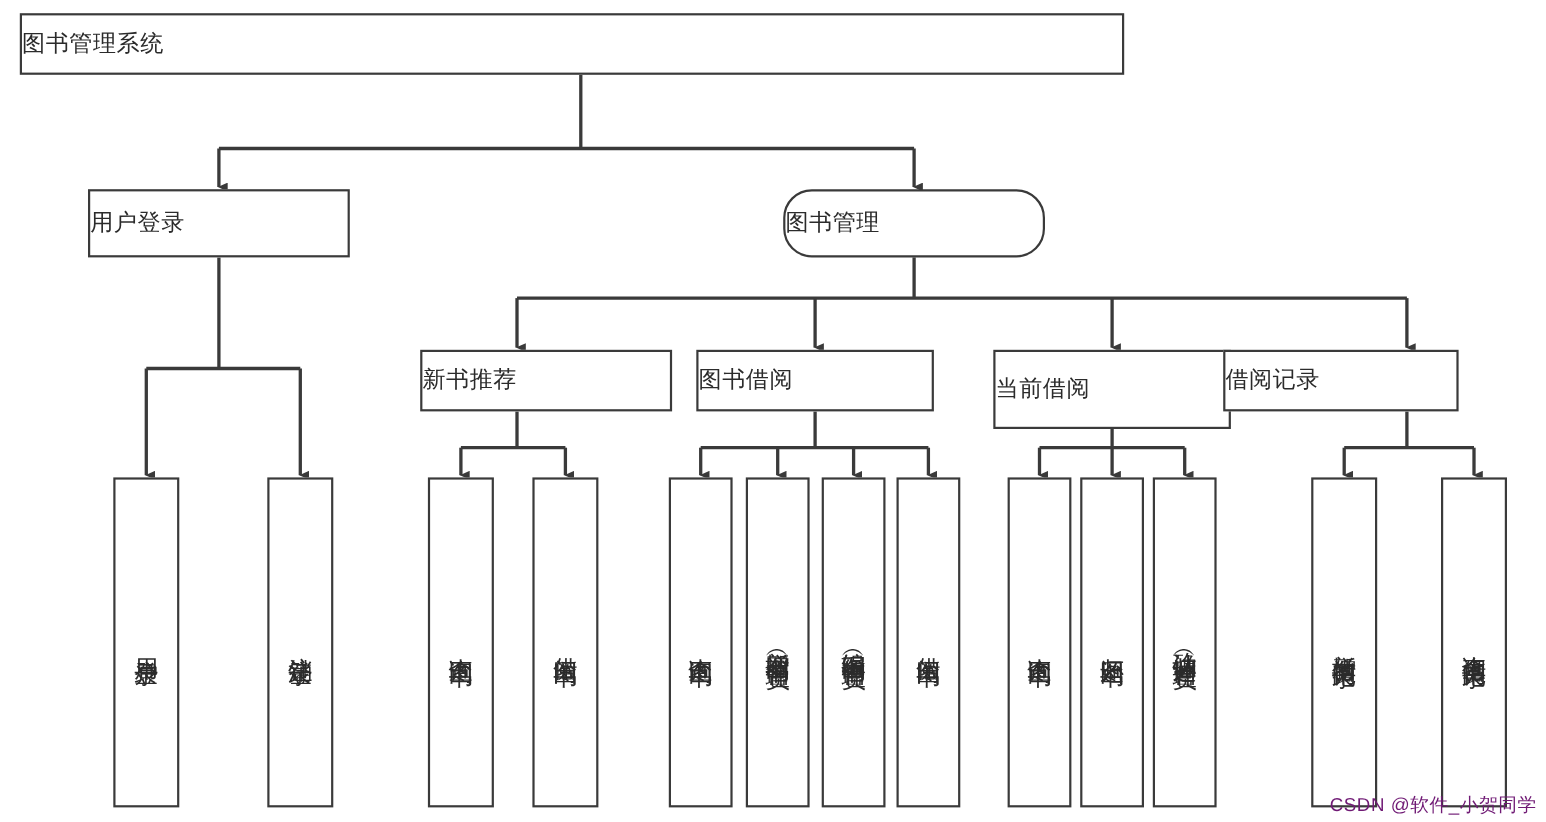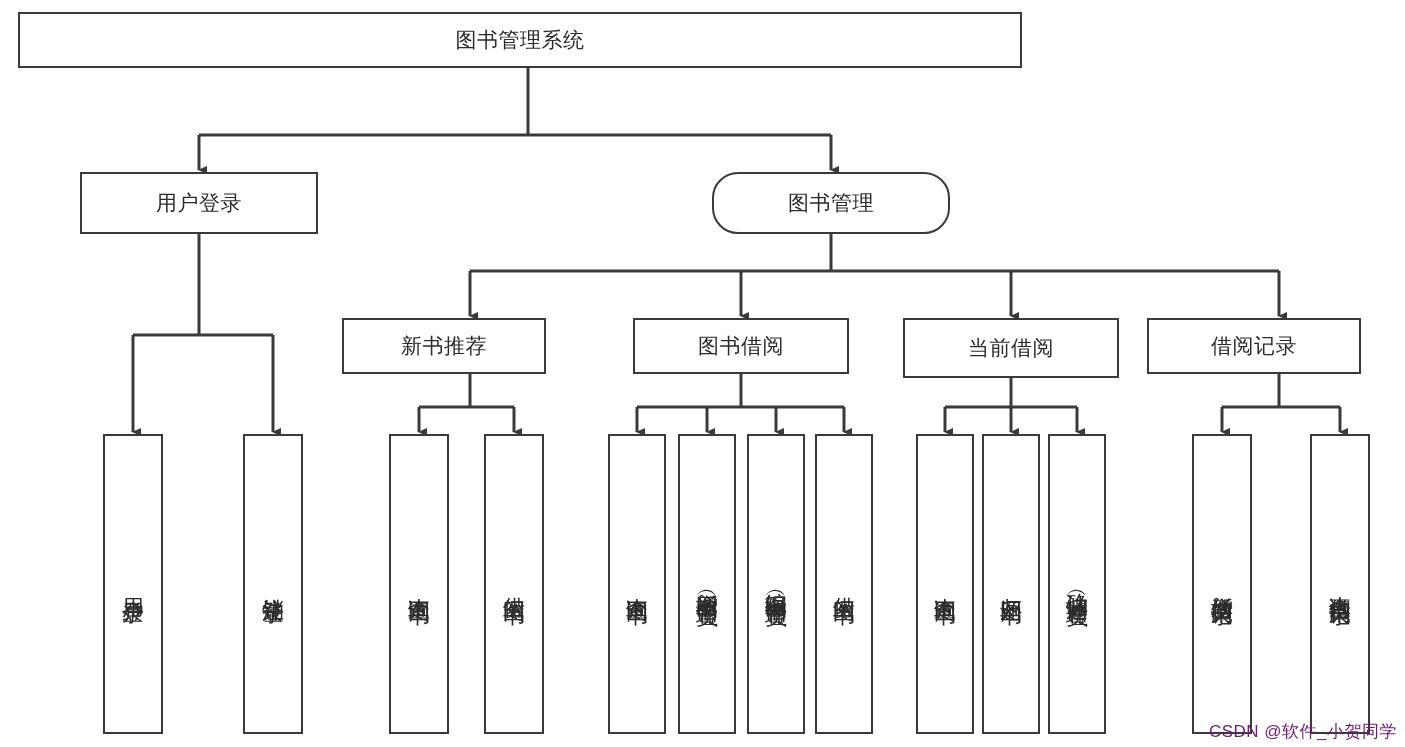--- a/index.html
+++ b/index.html
@@ -22,21 +22,21 @@
     width: 1405px;
     height: 747px;
   }
   .node {
     position: absolute;
     box-sizing: border-box;
     background: #ffffff;
     border: 2px solid #3a3a3a;
     display: flex;
     align-items: center;
-    justify-content: center;
+    justify-content: flex-start;
     overflow: hidden;
   }
   .node-label {
     color: #2b2b2b;
     line-height: 1.18;
     text-align: center;
     white-space: nowrap;
   }
   .h-node .node-label {
     font-size: 21px;
@@ -113,30 +113,30 @@
   <div id="nodes">
       <div class="node h-node" style="left: 18px; top: 12px; width: 1004px; height: 56px;">
         <span class="node-label">图书管理系统</span>
       </div>
       <div class="node h-node" style="left: 80px; top: 172px; width: 238px; height: 62px;">
         <span class="node-label">用户登录</span>
       </div>
       <div class="node h-node" style="left: 712px; top: 172px; width: 238px; height: 62px; border-radius: 26px;">
         <span class="node-label">图书管理</span>
       </div>
-      <div class="node h-node" style="left: 342px; top: 318px; width: 204px; height: 56px;">
+      <div class="node h-node" style="left: 382px; top: 318px; width: 229px; height: 56px;">
         <span class="node-label">新书推荐</span>
       </div>
       <div class="node h-node" style="left: 633px; top: 318px; width: 216px; height: 56px;">
         <span class="node-label">图书借阅</span>
       </div>
-      <div class="node h-node" style="left: 903px; top: 318px; width: 216px; height: 60px;">
+      <div class="node h-node" style="left: 903px; top: 318px; width: 216px; height: 72px;">
         <span class="node-label">当前借阅</span>
       </div>
-      <div class="node h-node" style="left: 1147px; top: 318px; width: 214px; height: 56px;">
+      <div class="node h-node" style="left: 1112px; top: 318px; width: 214px; height: 56px;">
         <span class="node-label">借阅记录</span>
       </div>
       <div class="node v-node" style="left: 103px; top: 434px; width: 60px; height: 300px;">
         <span class="node-label">用户登录</span>
       </div>
       <div class="node v-node" style="left: 243px; top: 434px; width: 60px; height: 300px;">
         <span class="node-label">注销登录</span>
       </div>
       <div class="node v-node" style="left: 389px; top: 434px; width: 60px; height: 300px;">
         <span class="node-label">查询图书</span>

